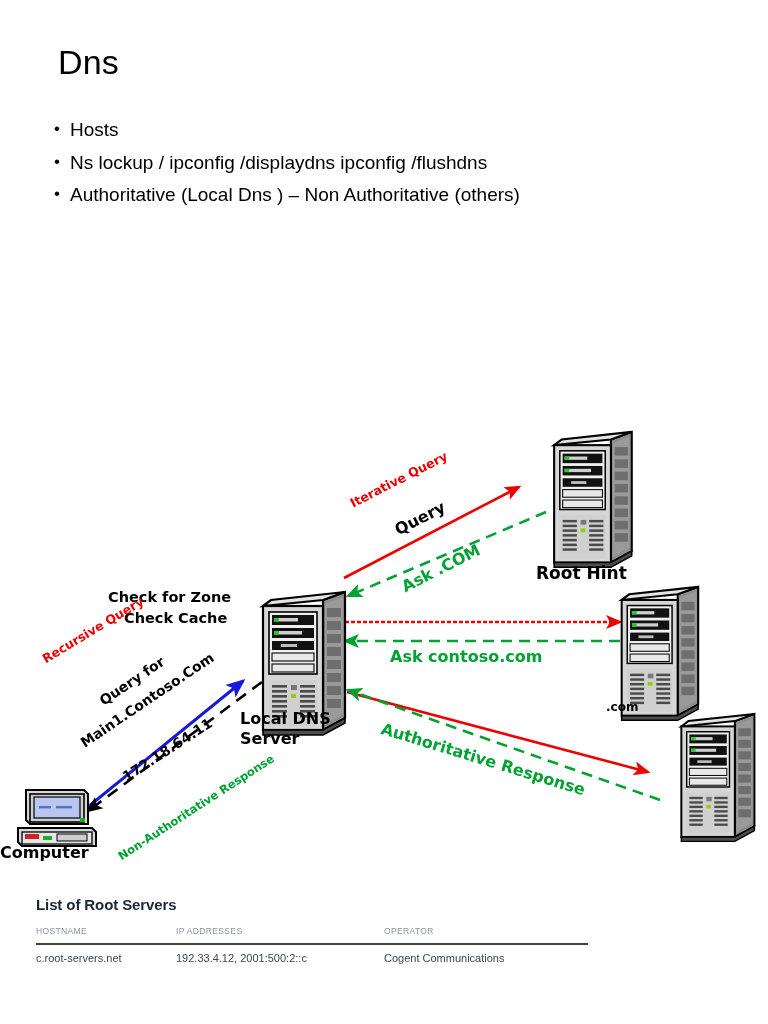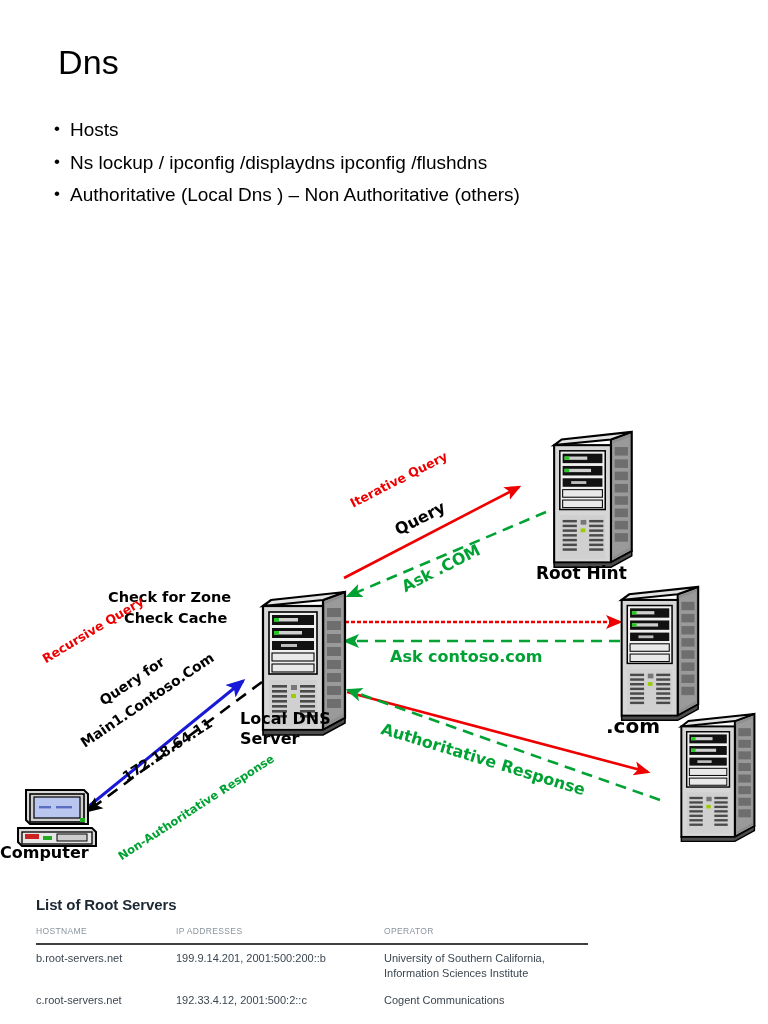--- a/index.html
+++ b/index.html
@@ -279,21 +279,21 @@
     <use href="#server-tower" x="616" y="165" width="86" height="140"></use>
     <use href="#server-tower" x="676" y="292" width="82" height="134"></use>
     <use href="#desktop-computer" x="12" y="366" width="90" height="66"></use>
   </svg>
 
   <div class="node-cap" style="left:536px; top:144px; font-size:17px; width:110px;">Root Hint</div>
 
   <div class="node-cap" style="left:240px; top:290px; font-size:16px; width:110px;">Local DNS</div>
   <div class="node-cap" style="left:240px; top:310px; font-size:16px; width:110px;">Server</div>
 
-  <div class="node-cap" style="left:606px; top:295px; font-size:20px; width:80px;">.com</div>
+  <div class="node-cap" style="left:606px; top:281px; font-size:12px; width:80px;">.com</div>
 
   <div class="node-cap" style="left:640px; top:428px; font-size:13px; width:128px;margin-top:48px;">contoso.com</div>
 
   <div class="node-cap" style="left:0px; top:424px; font-size:16px; width:104px;">Computer</div>
 
   <div class="dg-label lbl-black" style="left:108px; top:169px; font-size:14.5px;text-align:right;">Check for Zone</div>
   <div class="dg-label lbl-black" style="left:124px; top:190px; font-size:14.5px;">Check Cache</div>
 
   <div class="dg-label lbl-red" style="left:40px; top:234px; font-size:12.5px; transform:rotate(-31deg); transform-origin:left top;">Recursive Query</div>
 
@@ -321,24 +321,19 @@
   <table class="rt-table">
     <thead>
       <tr>
         <th class="col-host">HOSTNAME</th>
         <th class="col-ip">IP ADDRESSES</th>
         <th class="col-op">OPERATOR</th>
       </tr>
     </thead>
     <tbody>
       <tr>
-        <td>b.root-servers.net</td>
-        <td>199.9.14.201, 2001:500:200::b</td>
-        <td>University of Southern California, Information Sciences Institute</td>
-      </tr>
-      <tr>
         <td>c.root-servers.net</td>
         <td>192.33.4.12, 2001:500:2::c</td>
         <td>Cogent Communications</td>
       </tr>
     </tbody>
   </table>
 </div>
 
 </body></html>

